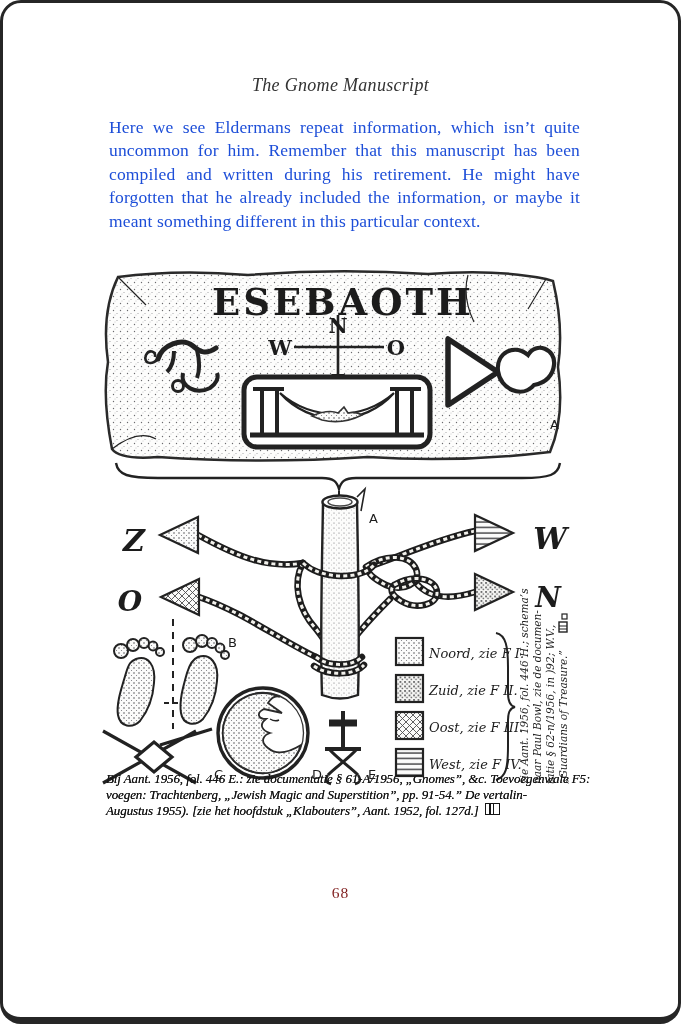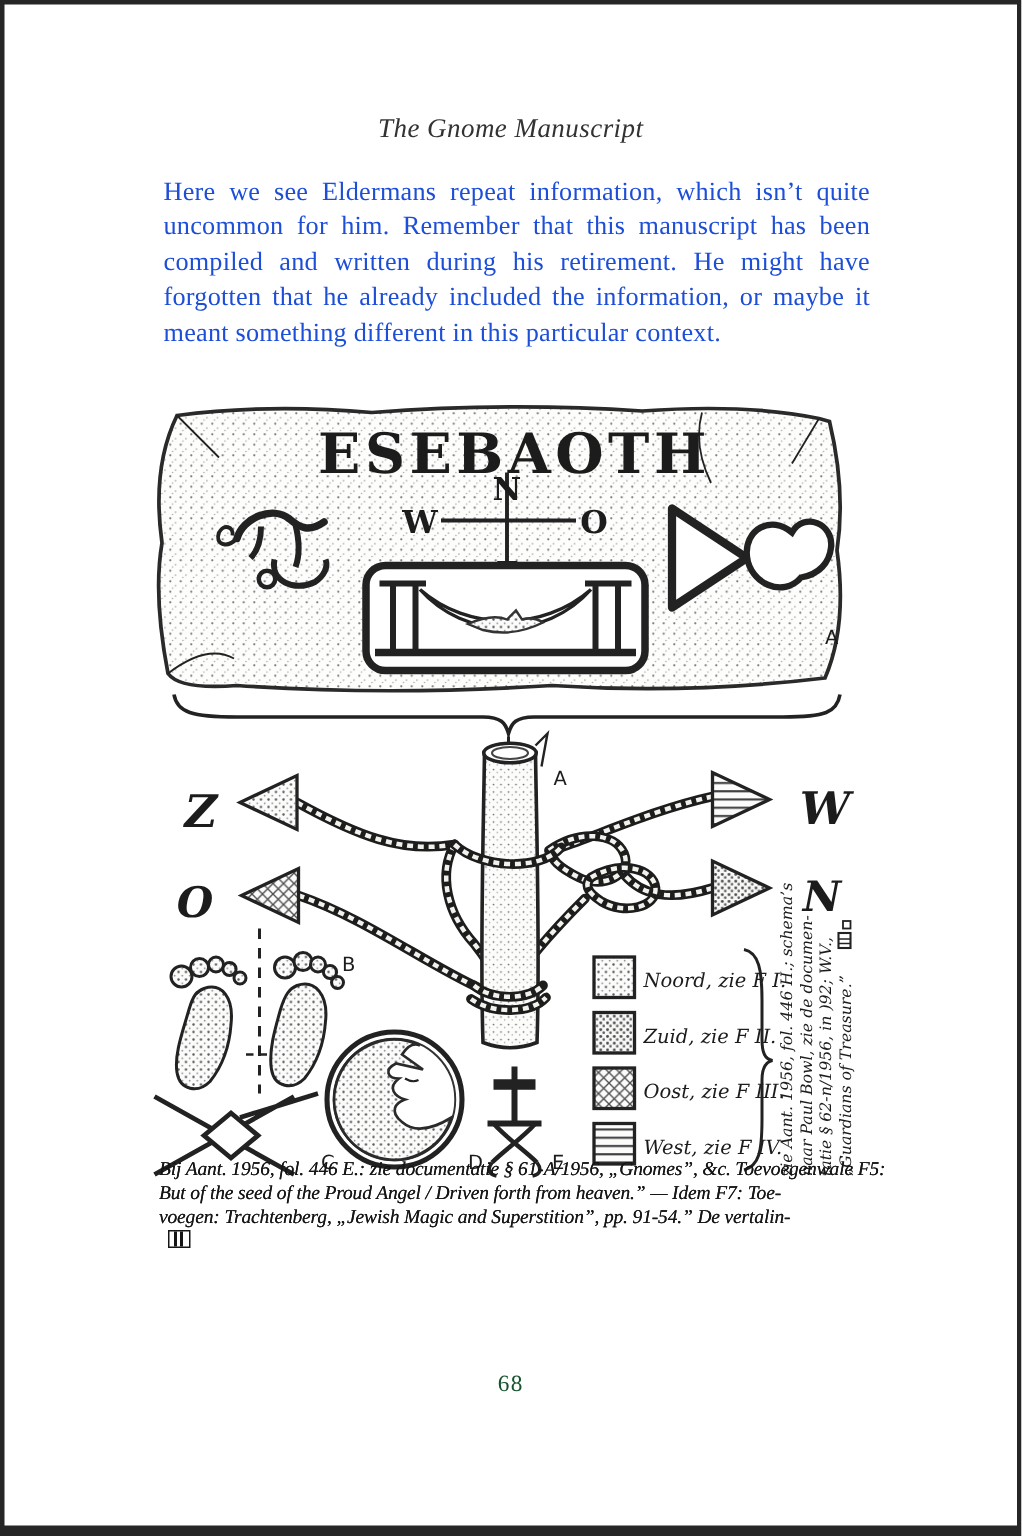--- a/index.html
+++ b/index.html
@@ -6,20 +6,21 @@
   .page{
     position:relative;
     width:681px;height:1024px;
     box-sizing:border-box;
     background:#ffffff;
     border-style:solid;border-color:#262626;
     border-width:3px 3px 7px 3px;
     font-family:"Liberation Serif", serif;
     color:#2b2b2b;
     overflow:hidden;
+    border-radius:21px;
   }
   .header-title{
     position:absolute;top:72px;left:0;width:100%;
     text-align:center;font-style:italic;font-size:18px;color:#333;
     letter-spacing:.3px;
   }
   .body-paragraph{
     position:absolute;top:113px;left:106px;width:471px;
     font-size:17.5px;line-height:23.4px;text-align:justify;
     color:#1d4ed8;letter-spacing:.15px;
@@ -46,22 +47,22 @@
     display:inline-block;width:13px;height:10px;margin-left:6px;
     border:1.6px solid #161616;position:relative;vertical-align:baseline;
   }
   .monogram:before{
     content:"";position:absolute;left:3px;top:0;width:2px;height:100%;background:#161616;
   }
   .monogram:after{
     content:"";position:absolute;left:7px;top:0;width:1.5px;height:100%;background:#161616;
   }
   .page-number{
-    position:absolute;top:911px;left:0;width:100%;text-align:center;
-    font-size:15.5px;color:#14532d;letter-spacing:1px;
+    position:absolute;top:881px;left:0;width:100%;text-align:center;
+    font-size:15.5px;color:#7f1d1d;letter-spacing:1px;
   }
 </style>
 </head>
 <body>
 
 <div class="page">
 
   <div class="header-title">The Gnome Manuscript</div>
 
   <div class="body-paragraph">Here we see Eldermans repeat information, which isn’t quite uncommon for him. Remember that this manuscript has been compiled and written during his retirement. He might have forgotten that he already included the information, or maybe it meant something different in this particular context.</div>
@@ -259,20 +260,19 @@
         <rect x="152" y="41" width="10" height="8" fill="none" stroke="#222" stroke-width="1.4"></rect>
         <path d="M 155,41 L 155,49 M 158,41 L 158,49" stroke="#222" stroke-width="1.1"></path>
         <rect x="165" y="44" width="5" height="5" fill="none" stroke="#222" stroke-width="1.2"></rect>
       </g>
     </g>
   </svg>
   </div>
 
   <div class="caption">
     <div class="cap-line">Bij Aant. 1956, fol. 446 E.: zie documentatie § 61-A/1956, „Gnomes”, &amp;c. Toevoegenwale F5:</div>
-    <div class="cap-line">But of the seed of the Proud Angel / Driven forth from heaven.” — Idem F7: Toe-</div>
     <div class="cap-line">voegen: Trachtenberg, „Jewish Magic and Superstition”, pp. 91-54.” De vertalin-</div>
-    <div class="cap-line"><span class="monogram"></span></div>
+    <div class="cap-line"><span>Augustus 1955). [zie het hoofdstuk „Klabouters”, Aant. 1952, fol. 127d.]</span><span class="monogram"></span></div>
   </div>
 
   <div class="page-number">68</div>
 
 </div>
 
 </body></html>

